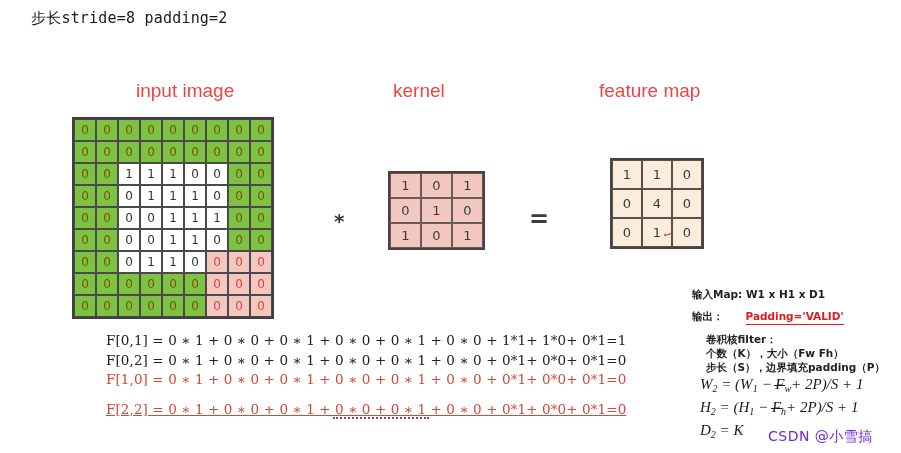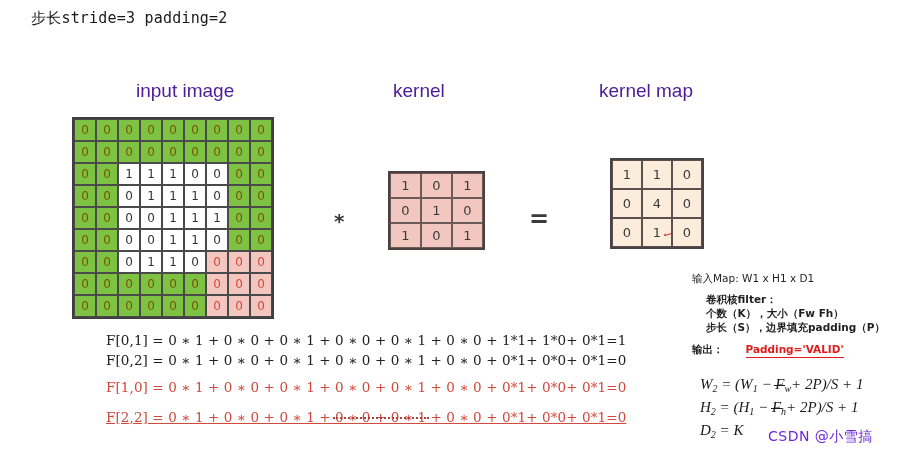--- a/index.html
+++ b/index.html
@@ -25,21 +25,21 @@
     font-family: "DejaVu Sans Mono", "Liberation Mono", monospace;
     color: #1a1a1a;
     letter-spacing: .2px;
     white-space: nowrap;
   }
 
   
   .col-heading {
     position: absolute;
     font-size: 19px;
-    color: #4c1d95;
+    color: #ef4444;
     white-space: nowrap;
     font-family: "Liberation Sans", sans-serif;
   }
   #heading-input  { left: 136px; top: 80px; }
   #heading-kernel { left: 393px; top: 80px; }
   #heading-fmap   { left: 599px; top: 80px; }
 
   
   #input-grid {
     position: absolute;
@@ -141,21 +141,21 @@
   }
   .eq-line {
     font-size: 13.5px;
     font-family: "DejaVu Serif", "Liberation Serif", serif;
     color: #222222;
     white-space: nowrap;
     line-height: 19.5px;
     letter-spacing: .1px;
   }
   .eq-line.red { color: #d0493c; }
-  .eq-line.spacer-top { margin-top: 8px; }
+  .eq-line.spacer-top { margin-top: 0; }
   .eq-line.spacer-bottom { margin-top: 10px; text-decoration: underline; }
 
   #dotted-sep {
     position: absolute;
     left: 333px;
     top: 417px;
     width: 96px;
     height: 0;
     border-top: 2px dotted #a5433a;
   }
@@ -164,21 +164,21 @@
   #annotations {
     position: absolute;
     left: 692px;
     top: 271px;
     width: 209px;
     font-size: 10.5px;
     color: #1f1f1f;
     font-family: "DejaVu Sans", "Liberation Sans", sans-serif;
     line-height: 14px;
   }
-  #ann-input-map { font-weight: normal; white-space: nowrap; }
+  #ann-input-map { font-weight: bold; white-space: nowrap; margin-top: 16px; }
   #ann-filter-block {
     margin-top: 7px;
     margin-left: 14px;
   }
   #ann-filter-block div { white-space: nowrap; font-weight: bold; }
   #ann-output-row {
     margin-top: 8px;
     display: flex;
     align-items: baseline;
     gap: 22px;
@@ -232,25 +232,25 @@
     font-size: 14px;
     color: #6d28d9;
     font-family: "DejaVu Sans", "Liberation Sans", sans-serif;
     white-space: nowrap;
     letter-spacing: .5px;
   }
 </style>
 </head>
 <body>
 
-<div id="slide-title">步长stride=3 padding=2</div>
+<div id="slide-title">步长stride=8 padding=2</div>
 
 <div class="col-heading" id="heading-input">input image</div>
 <div class="col-heading" id="heading-kernel">kernel</div>
-<div class="col-heading" id="heading-fmap">kernel map</div>
+<div class="col-heading" id="heading-fmap">feature map</div>
 
 <div id="input-grid">
     <div class="cell pad">0</div>
     <div class="cell pad">0</div>
     <div class="cell pad">0</div>
     <div class="cell pad">0</div>
     <div class="cell pad">0</div>
     <div class="cell pad">0</div>
     <div class="cell pad">0</div>
     <div class="cell pad">0</div>
@@ -361,29 +361,29 @@
 <div id="equations">
     <div class="eq-line">F[0,1] = 0 ∗ 1 + 0 ∗ 0 + 0 ∗ 1 + 0 ∗ 0 + 0 ∗ 1 + 0 ∗ 0 + 1*1+ 1*0+ 0*1=1</div>
     <div class="eq-line">F[0,2] = 0 ∗ 1 + 0 ∗ 0 + 0 ∗ 1 + 0 ∗ 0 + 0 ∗ 1 + 0 ∗ 0 + 0*1+ 0*0+ 0*1=0</div>
     <div class="eq-line red spacer-top">F[1,0] = 0 ∗ 1 + 0 ∗ 0 + 0 ∗ 1 + 0 ∗ 0 + 0 ∗ 1 + 0 ∗ 0 + 0*1+ 0*0+ 0*1=0</div>
     <div class="eq-line red spacer-bottom">F[2,2] = 0 ∗ 1 + 0 ∗ 0 + 0 ∗ 1 + 0 ∗ 0 + 0 ∗ 1 + 0 ∗ 0 + 0*1+ 0*0+ 0*1=0</div>
   </div>
 <div id="dotted-sep"></div>
 
 <div id="annotations">
   <div id="ann-input-map">输入Map:  W1 x H1 x D1</div>
+  <div id="ann-output-row">
+    <span id="ann-output-label">输出：</span>
+    <span id="ann-padding-mode">Padding='VALID'</span>
+  </div>
   <div id="ann-filter-block">
     <div>卷积核filter：</div>
     <div>个数（K），大小（Fw  Fh）</div>
     <div>步长（S），边界填充padding（P）</div>
   </div>
-  <div id="ann-output-row">
-    <span id="ann-output-label">输出：</span>
-    <span id="ann-padding-mode">Padding='VALID'</span>
-  </div>
 </div>
 
 <div id="formulas">
   <div>
     W<span class="sub">2</span> = (W<span class="sub">1</span> − <span class="strike">F</span><span class="sub">w</span>+ 2P)/S + 1
   </div>
   <div>
     H<span class="sub">2</span> = (H<span class="sub">1</span> − <span class="strike">F</span><span class="sub">h</span>+ 2P)/S + 1
   </div>
   <div>

